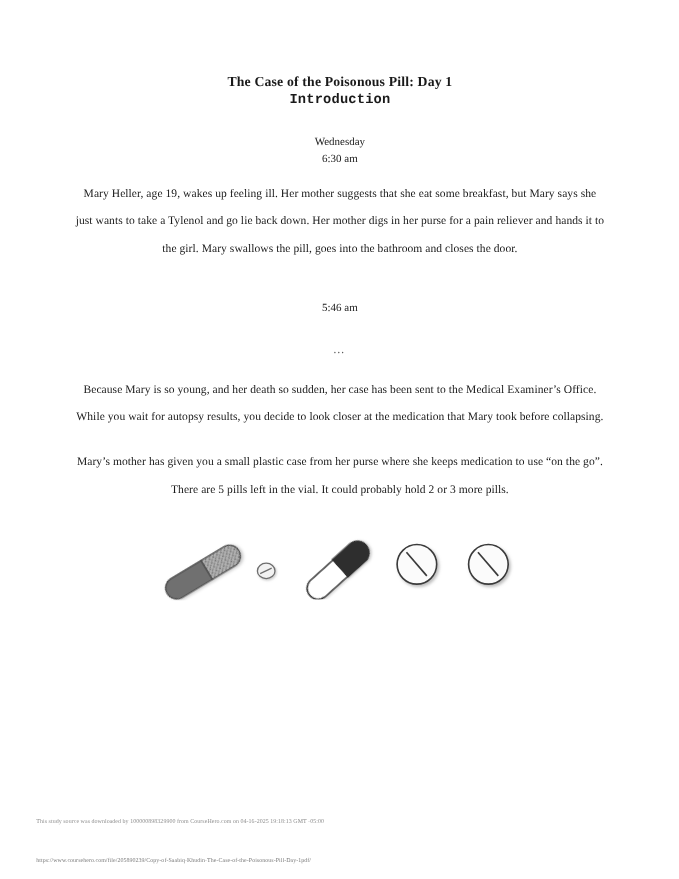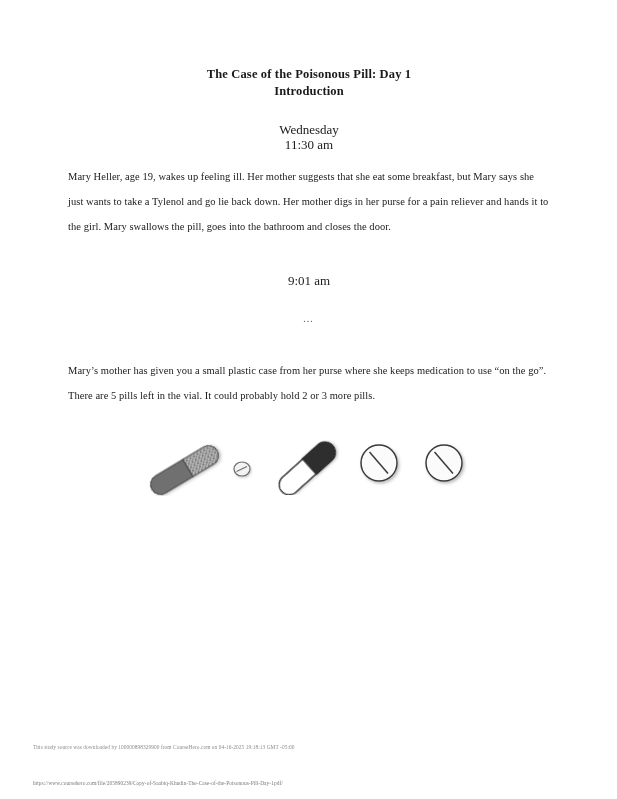--- a/index.html
+++ b/index.html
@@ -34,31 +34,32 @@
   .doc-title {
     text-align: center;
     font-weight: bold;
     font-size: 12.5px;
     line-height: 17px;
     letter-spacing: 0.15px;
     margin: 0;
   }
   .doc-title .line2 {
     display: block;
+    font-family: Liberation Mono, monospace;
   }
 
   .centered {
     text-align: center;
-    font-size: 13px;
+    font-size: 10px;
     line-height: 15px;
     margin: 0;
   }
 
   .para {
-    text-align: left;
+    text-align: center;
     font-size: 10.5px;
     line-height: 25px;
     margin: 0;
     letter-spacing: 0.05px;
   }
 
   .spacer-12 { height: 12px; }
   .spacer-16 { height: 16px; }
   .spacer-18 { height: 18px; }
   .spacer-22 { height: 22px; }
@@ -138,40 +139,41 @@
   <div class="content">
 
     <h1 class="doc-title">
       <span>The Case of the Poisonous Pill: Day 1</span>
       <span class="line2">Introduction</span>
     </h1>
 
     <div class="spacer-22"></div>
 
     <p class="centered">Wednesday</p>
-    <p class="centered">11:30 am</p>
+    <p class="centered">6:30 am</p>
 
     <div class="spacer-12"></div>
 
     <p class="para">Mary Heller, age 19, wakes up feeling ill. Her mother suggests that she eat some breakfast, but Mary says she just wants to take a Tylenol and go lie back down.  Her mother digs in her purse for a pain reliever and hands it to the girl.  Mary swallows the pill, goes into the bathroom and closes the door.</p>
 
     <div class="spacer-16"></div>
 
 
     <div class="spacer-18"></div>
 
-    <p class="centered">9:01 am</p>
+    <p class="centered">5:46 am</p>
     <div class="spacer-12"></div>
 
     <div class="spacer-12"></div>
 
     <div class="ellipsis-row">…</div>
 
     <div class="spacer-16"></div>
 
+    <p class="para">Because Mary is so young, and her death so sudden, her case has been sent to the Medical Examiner’s Office.  While you wait for autopsy results, you decide to look closer at the medication that Mary took before collapsing.</p>
 
     <div class="spacer-16"></div>
 
     <p class="para">Mary’s mother has given you a small plastic case from her purse where she keeps medication to use “on the go”.  There are 5 pills left in the vial. It could probably hold 2 or 3 more pills.</p>
 
     <div class="spacer-26"></div>
 
     <div class="pill-figure">
 
       <svg class="pill capsule-gray" width="84" height="56" viewBox="0 0 84 56">

